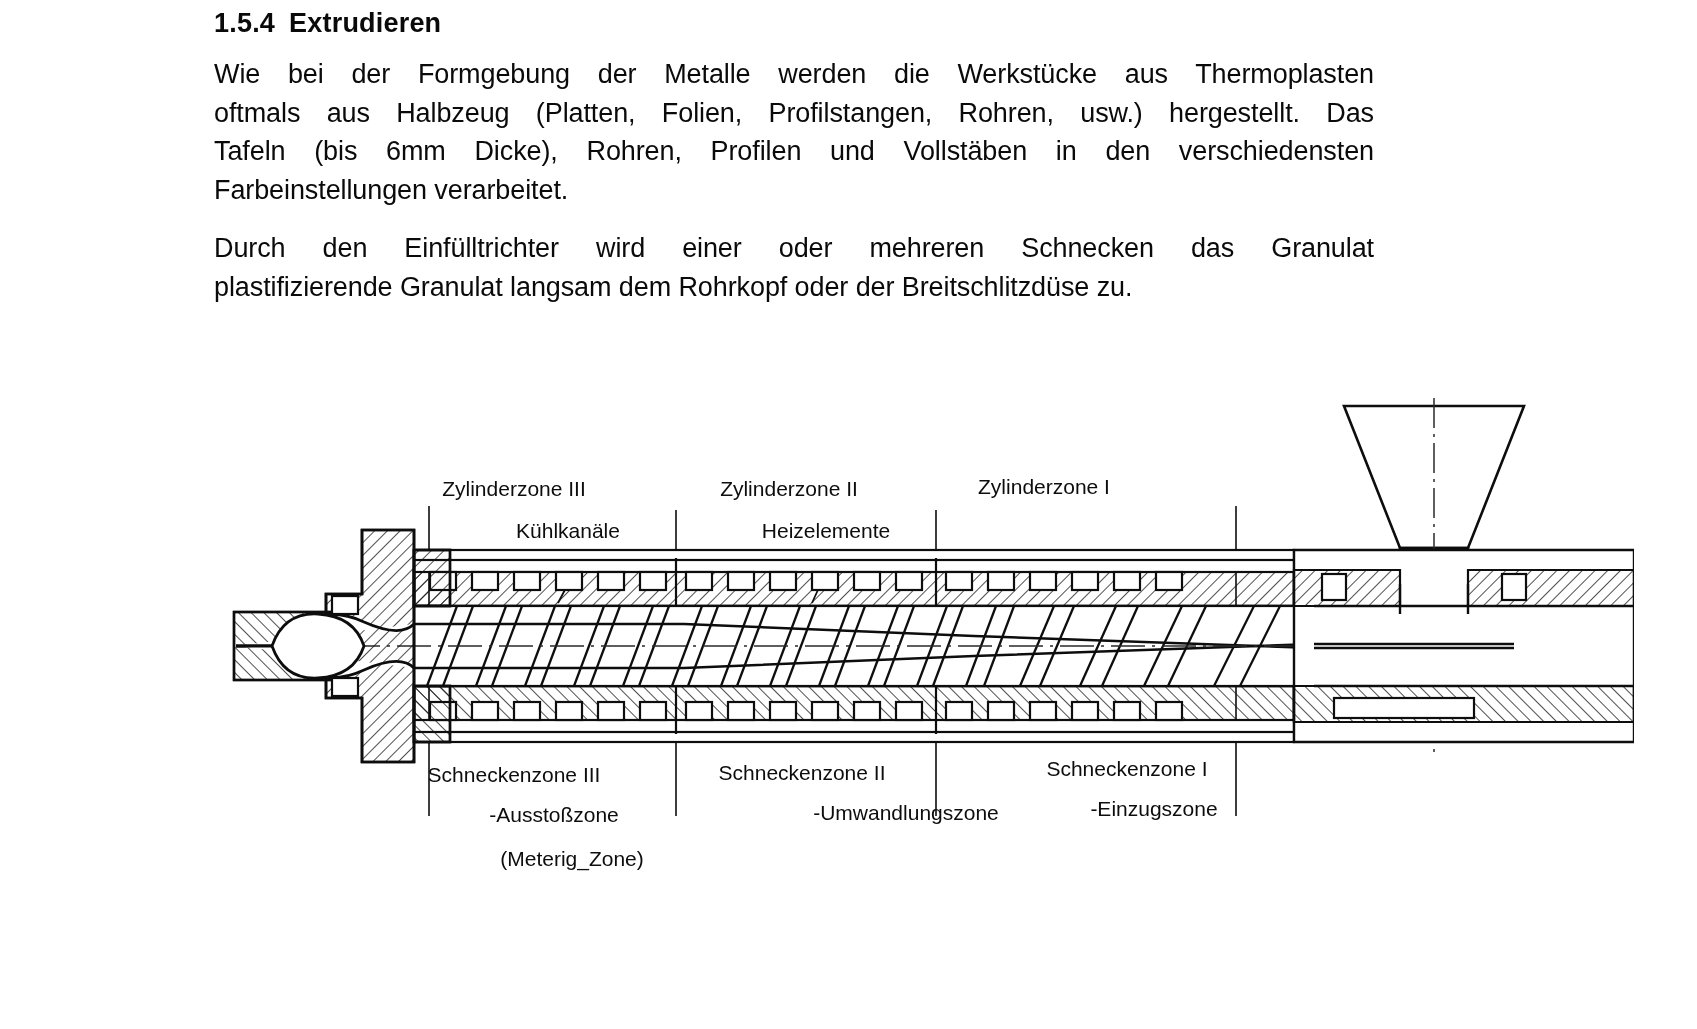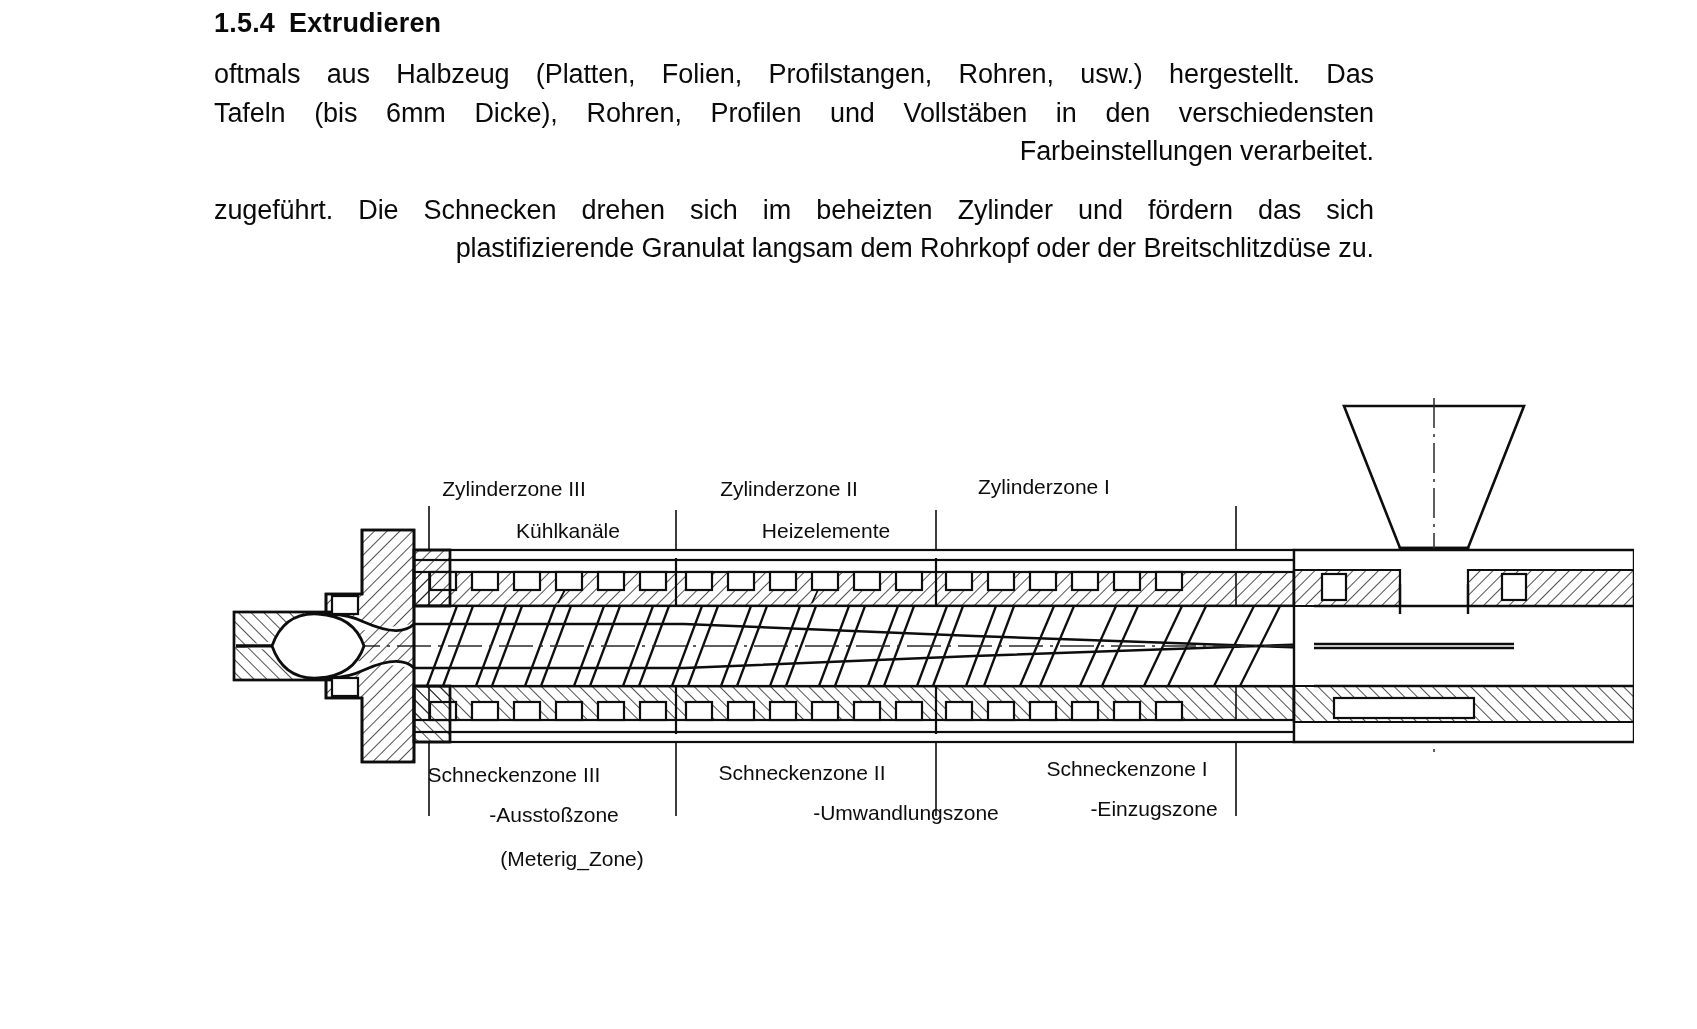--- a/index.html
+++ b/index.html
@@ -48,21 +48,21 @@
     letter-spacing: -0.1px;
   }
   p.body-par.last-par { margin-bottom: 0; }
   p.body-par .justline {
     display: block;
     text-align: justify;
     text-align-last: justify;
   }
   p.body-par .lastline {
     display: block;
-    text-align: right;
+    text-align: left;
   }
 
   
   .figure {
     position: absolute;
     left: 214px;
     top: 398px;
     width: 1420px;
     height: 560px;
   }
@@ -90,27 +90,28 @@
 
 <div class="page">
 
   <div class="text-col">
 
     <h1 class="section-heading">
       <span class="num">1.5.4</span><span>Extrudieren</span>
     </h1>
 
     <p class="body-par">
+      <span class="justline">Wie bei der Formgebung der Metalle werden die Werkstücke aus Thermoplasten</span>
       <span class="justline">oftmals aus Halbzeug (Platten, Folien, Profilstangen, Rohren, usw.) hergestellt. Das</span>
       <span class="justline">Tafeln (bis 6mm Dicke), Rohren, Profilen und Vollstäben in den verschiedensten</span>
       <span class="lastline">Farbeinstellungen verarbeitet.</span>
     </p>
 
     <p class="body-par last-par">
-      <span class="justline">zugeführt. Die Schnecken drehen sich im beheizten Zylinder und fördern das sich</span>
+      <span class="justline">Durch den Einfülltrichter wird einer oder mehreren Schnecken das Granulat</span>
       <span class="lastline">plastifizierende Granulat langsam dem Rohrkopf oder der Breitschlitzdüse zu.</span>
     </p>
 
   </div>
 
   <div class="figure">
     <svg width="1420" height="560" viewBox="0 0 1420 560" xmlns="http://www.w3.org/2000/svg">
       <defs>
         <pattern id="hatchR" width="9" height="9" patternTransform="rotate(45)" patternUnits="userSpaceOnUse">
           <line x1="0" y1="0" x2="0" y2="9" stroke="#151515" stroke-width="1.5"></line>

